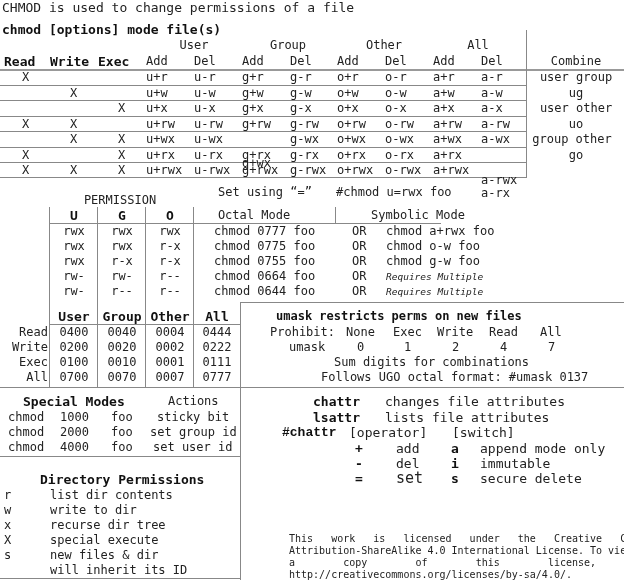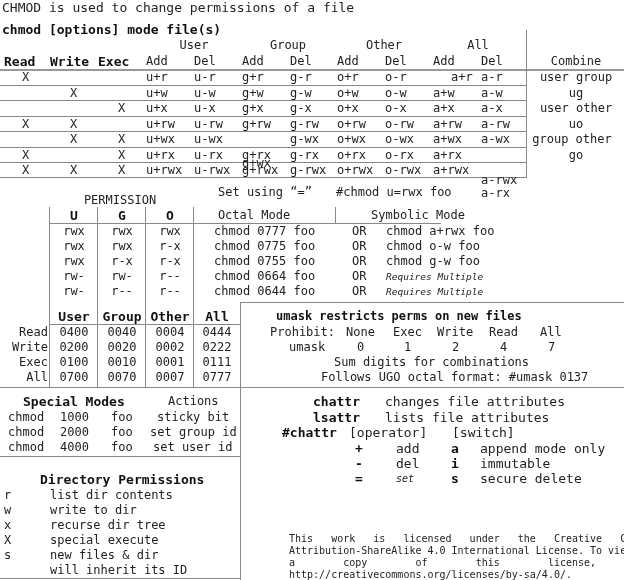--- a/index.html
+++ b/index.html
@@ -54,21 +54,21 @@
   <div>
     <div class="abs" style="left:22px;top:70px;">X</div>
     <div class="abs" style="left:70px;top:70px;"></div>
     <div class="abs" style="left:118px;top:70px;"></div>
     <div class="abs" style="left:146px;top:70px;">u+r</div>
     <div class="abs" style="left:194px;top:70px;">u-r</div>
     <div class="abs" style="left:242px;top:70px;">g+r</div>
     <div class="abs" style="left:290px;top:70px;">g-r</div>
     <div class="abs" style="left:337px;top:70px;">o+r</div>
     <div class="abs" style="left:385px;top:70px;">o-r</div>
-    <div class="abs" style="left:451px;top:70px;text-align:right;">a+r</div>
+    <div class="abs" style="left:433px;top:70px;text-align:right;">a+r</div>
     <div class="abs" style="left:481px;top:70px;">a-r</div>
   </div>
   <div>
     <div class="abs" style="left:22px;top:86px;"></div>
     <div class="abs" style="left:70px;top:86px;">X</div>
     <div class="abs" style="left:118px;top:86px;"></div>
     <div class="abs" style="left:146px;top:86px;">u+w</div>
     <div class="abs" style="left:194px;top:86px;">u-w</div>
     <div class="abs" style="left:242px;top:86px;">g+w</div>
     <div class="abs" style="left:290px;top:86px;">g-w</div>
@@ -328,39 +328,39 @@
 
 <div>
   <div>
     <div class="abs b" style="left:313px;top:394px;font-size:13px;">chattr</div>
     <div class="abs" style="left:385px;top:394px;font-size:13px;">changes file attributes</div>
   </div>
   <div>
     <div class="abs b" style="left:313px;top:410px;font-size:13px;">lsattr</div>
     <div class="abs" style="left:385px;top:410px;font-size:13px;">lists file attributes</div>
   </div>
-  <div class="abs b" style="left:282px;top:425px;font-size:13px;">#chattr</div>
+  <div class="abs b" style="left:282px;top:425px;font-size:13px;font-family:Liberation Mono, monospace;">#chattr</div>
   <div class="abs" style="left:349px;top:425px;font-size:13px;">[operator]</div>
   <div class="abs" style="left:452px;top:425px;font-size:13px;">[switch]</div>
 
   <div>
     <div class="abs b" style="left:355px;top:441px;font-size:13px;">+</div>
     <div class="abs" style="left:396px;top:441px;font-size:13px;">add</div>
     <div class="abs b" style="left:451px;top:441px;font-size:13px;">a</div>
     <div class="abs" style="left:480px;top:441px;font-size:13px;">append mode only</div>
   </div>
   <div>
     <div class="abs b" style="left:355px;top:456px;font-size:13px;">-</div>
     <div class="abs" style="left:396px;top:456px;font-size:13px;">del</div>
     <div class="abs b" style="left:451px;top:456px;font-size:13px;">i</div>
     <div class="abs" style="left:480px;top:456px;font-size:13px;">immutable</div>
   </div>
   <div>
     <div class="abs b" style="left:355px;top:471px;font-size:13px;">=</div>
-    <div class="abs" style="left:396px;top:471px;font-size:10px;font-style:italic;">set</div>
+    <div class="abs" style="left:396px;top:471px;font-size:15px;">set</div>
     <div class="abs b" style="left:451px;top:471px;font-size:13px;">s</div>
     <div class="abs" style="left:480px;top:471px;font-size:13px;">secure delete</div>
   </div>
 </div>
 
 <div>
   <div class="abs small" style="left:289px;top:533px;">This   work   is   licensed   under   the   Creative   Commons</div>
   <div class="abs small" style="left:289px;top:545px;">Attribution-ShareAlike 4.0 International License. To view</div>
   <div class="abs small" style="left:289px;top:557px;">a        copy        of        this        license,        visit</div>
   <div class="abs small" style="left:289px;top:569px;">http://creativecommons.org/licenses/by-sa/4.0/.</div>

